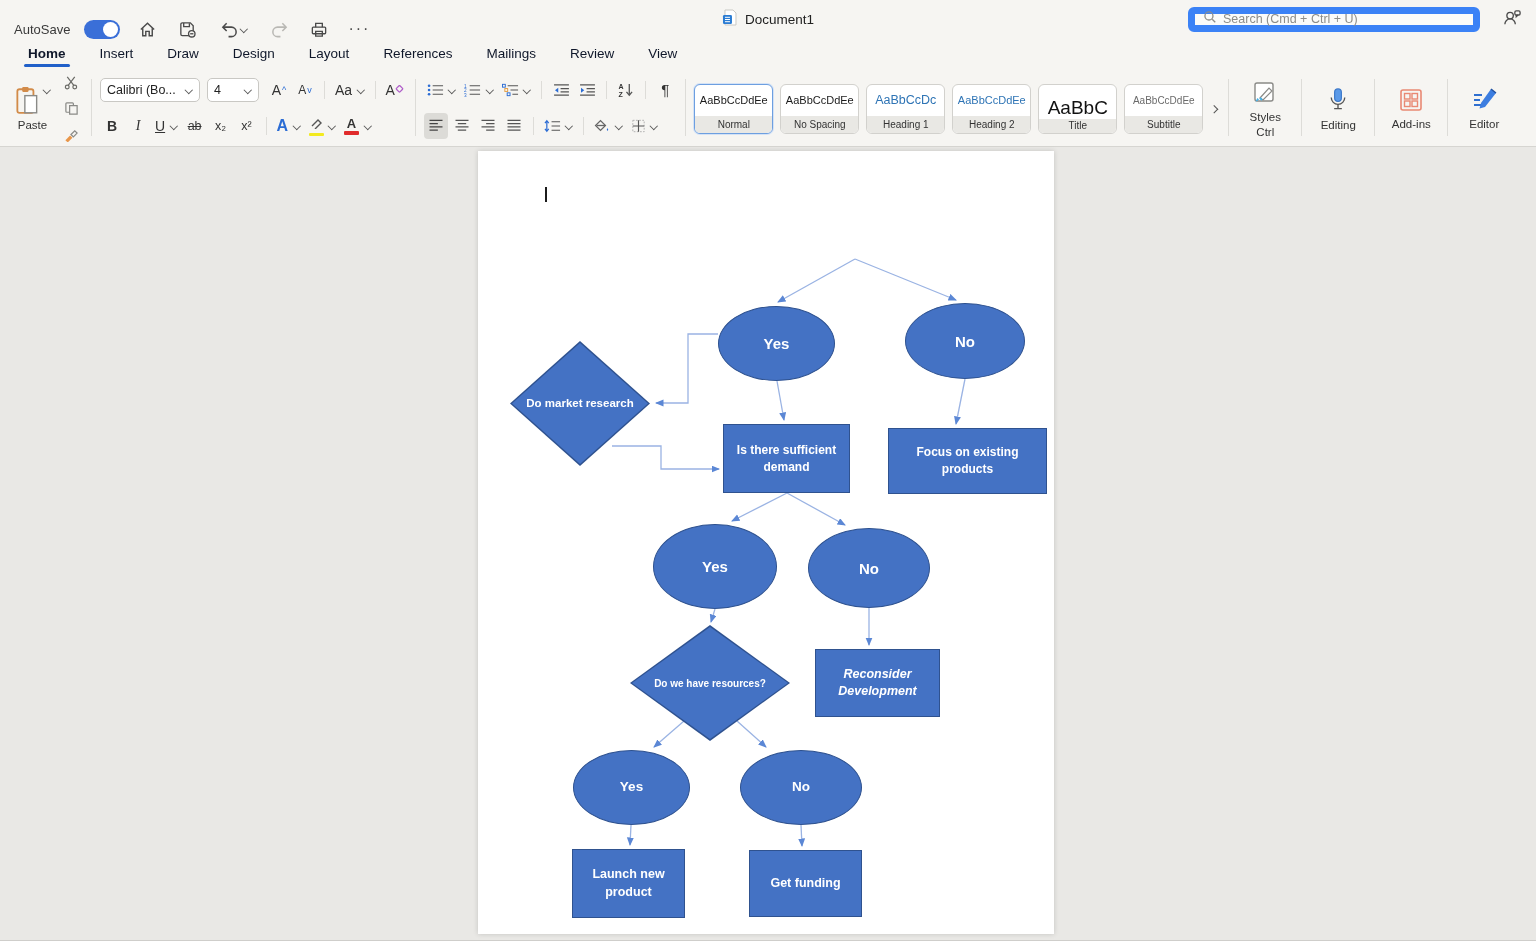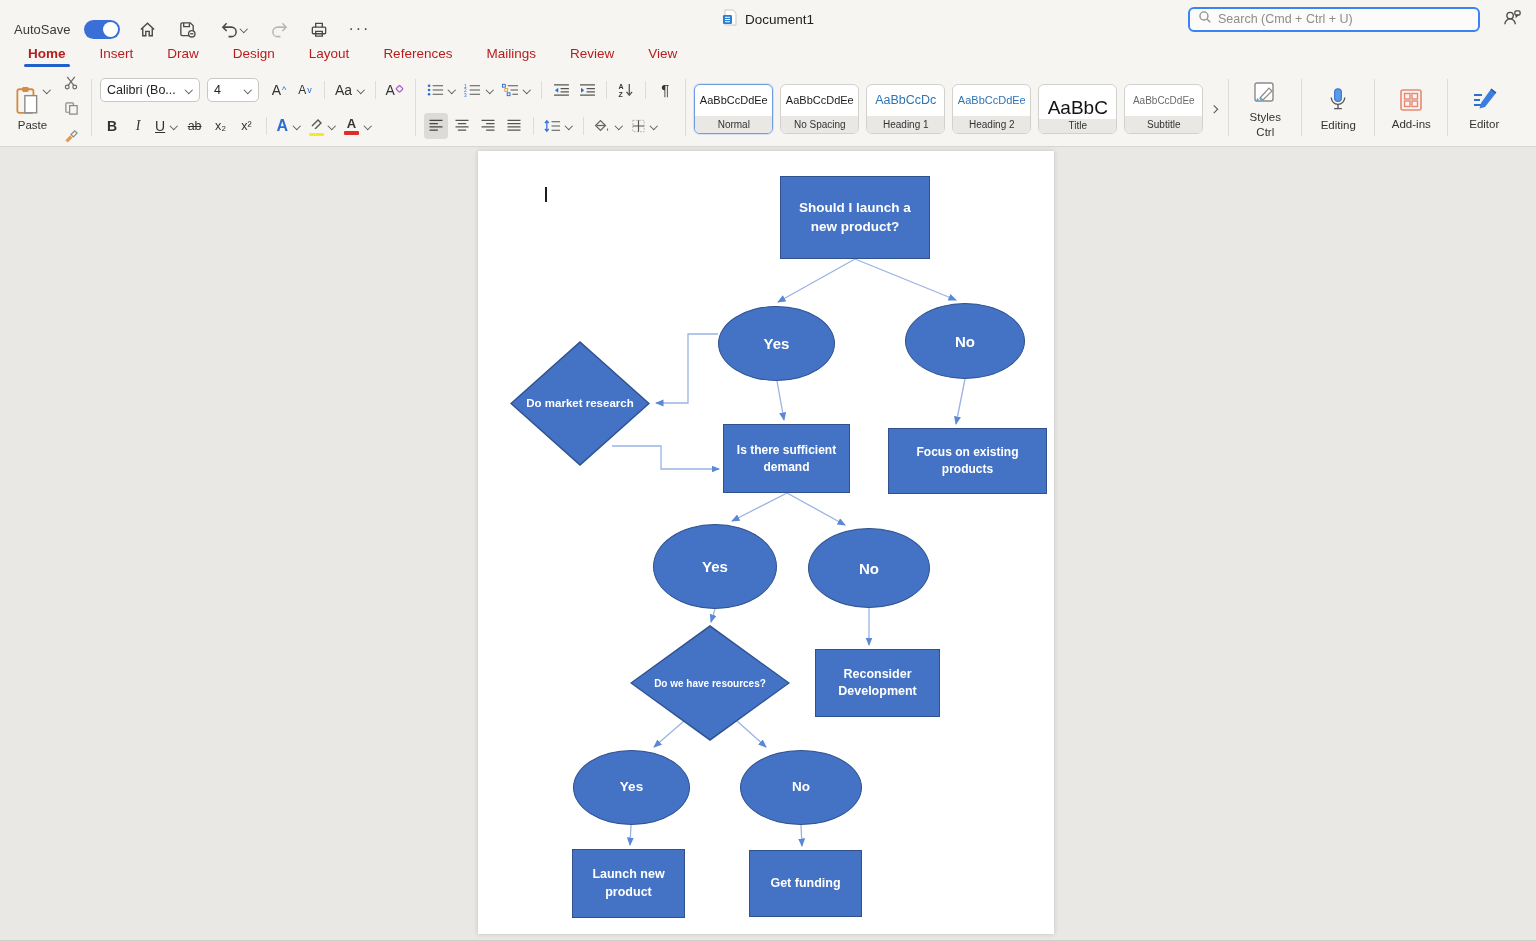--- a/index.html
+++ b/index.html
@@ -10,31 +10,31 @@
   .titlebar { height:38px; display:flex; align-items:center; padding:0 14px; position:relative; }
   .titlebar-left { display:flex; align-items:center; gap:14px;margin-top:20px; }
   .autosave-label { font-size:13px; color:#3a3a3a; }
   .toggle { width:36px; height:19px; border-radius:10px; background:#3a6fd8; position:relative; cursor:pointer; }
   .toggle .knob { position:absolute; right:2px; top:2px; width:15px; height:15px; border-radius:50%; background:#fff; }
   .tb-icon { width:26px; height:24px; display:flex; align-items:center; justify-content:center; }
   .tb-icon svg { display:block; }
   .dots { font-size:16px; letter-spacing:2px; color:#4a4a4a; line-height:10px; }
   .doc-title-wrap { position:absolute; left:50%; transform:translateX(-50%); display:flex; align-items:center; gap:7px; }
   .doc-title { font-size:13.5px; color:#222; }
-  .search-box { position:absolute; right:56px; width:292px; height:25px; border:2px solid #3b82f6; background:#fbfbf9;
+  .search-box { position:absolute; right:56px; width:292px; height:25px; border:7px solid #3b82f6; background:#fbfbf9;
     border-radius:6px; display:flex; align-items:center; padding:0 8px; gap:6px; }
   .search-box input { border:none; outline:none; background:transparent; font-size:12.5px; color:#444; width:100%;
     font-family:"Liberation Sans", sans-serif; }
   .search-box input::placeholder { color:#8d8d89; }
   .feedback { position:absolute; right:14px; }
 
   
   .tabrow { height:33px; display:flex; align-items:center; padding:0 14px; position:relative; }
   .tabs { display:flex; gap:30px; margin-left:12px; }
-  .tab { font-size:13.5px; color:#b91c1c; padding:6px 2px 8px; cursor:pointer; position:relative; }
+  .tab { font-size:13.5px; color:#0f172a; padding:6px 2px 8px; cursor:pointer; position:relative; }
   .tab.active { font-weight:bold; }
   .tab.active::after { content:""; position:absolute; left:-2px; right:-2px; bottom:2px; height:3px;
     border-radius:2px; background:#2160c9; }
   .tab-actions { position:absolute; right:14px; display:flex; gap:14px; align-items:center; }
   .pill-btn { height:27px; display:flex; align-items:center; gap:7px; padding:0 12px; border:1px solid #d2d1cd;
     border-radius:7px; background:#fff; font-size:13px; color:#222; cursor:pointer; }
   .pill-btn.share { background:#2463cf; border-color:#2463cf; color:#fff; }
 
   
   .ribbon { height:76px; display:flex; align-items:stretch; padding:4px 10px 6px; border-bottom:1px solid #d6d5d1; }
@@ -477,23 +477,20 @@
         <polyline points="309,342 254,370" fill="none" stroke="#9ab3e3" stroke-width="1.3" marker-end="url(#arrow)"></polyline>
         <polyline points="309,342 367,374" fill="none" stroke="#9ab3e3" stroke-width="1.3" marker-end="url(#arrow)"></polyline>
         <polyline points="237,458 233,471" fill="none" stroke="#9ab3e3" stroke-width="1.3" marker-end="url(#arrow)"></polyline>
         <polyline points="391,457 391,494" fill="none" stroke="#9ab3e3" stroke-width="1.3" marker-end="url(#arrow)"></polyline>
         <polyline points="206,570 176,596" fill="none" stroke="#9ab3e3" stroke-width="1.3" marker-end="url(#arrow)"></polyline>
         <polyline points="259,570 288,596" fill="none" stroke="#9ab3e3" stroke-width="1.3" marker-end="url(#arrow)"></polyline>
         <polyline points="153,674 152,694" fill="none" stroke="#9ab3e3" stroke-width="1.3" marker-end="url(#arrow)"></polyline>
         <polyline points="323,674 324,695" fill="none" stroke="#9ab3e3" stroke-width="1.3" marker-end="url(#arrow)"></polyline>
       </svg>
     <div id="flowchart-layer" style="position:absolute; inset:0;">
-        <div class="node rect" style="left: 302px; top: 25px; width: 150px; height: 83px;">
-          <span style="font-size: 13.5px;">Should I launch a new product?</span>
-        </div>
         <div class="node ellipse" style="left: 240px; top: 155px; width: 117px; height: 75px;">
           <span style="font-size: 15px;">Yes</span>
         </div>
         <div class="node ellipse" style="left: 427px; top: 152px; width: 120px; height: 76px;">
           <span style="font-size: 15px;">No</span>
         </div>
         <div class="node rect" style="left: 245px; top: 273px; width: 127px; height: 69px;">
           <span style="font-size: 12px;">Is there sufficient demand</span>
         </div>
         <div class="node diamond" style="left: 32px; top: 190px; width: 140px; height: 125px;">
@@ -509,21 +506,21 @@
         </div>
         <div class="node ellipse" style="left: 330px; top: 377px; width: 122px; height: 80px;">
           <span style="font-size: 15px;">No</span>
         </div>
         <div class="node diamond" style="left: 152px; top: 474px; width: 160px; height: 116px;">
           <div class="diamond-inner">
             <span style="font-size: 10px;">Do we have resources?</span>
           </div>
         </div>
         <div class="node rect" style="left: 337px; top: 498px; width: 125px; height: 68px;">
-          <span style="font-size: 12.5px;">Reconsider Development</span>
+          <span style="font-size: 12.5px; font-style: italic;">Reconsider Development</span>
         </div>
         <div class="node ellipse" style="left: 95px; top: 599px; width: 117px; height: 75px;">
           <span style="font-size: 13.5px;">Yes</span>
         </div>
         <div class="node ellipse" style="left: 262px; top: 599px; width: 122px; height: 75px;">
           <span style="font-size: 13.5px;">No</span>
         </div>
         <div class="node rect" style="left: 271px; top: 699px; width: 113px; height: 67px;">
           <span style="font-size: 12.5px;">Get funding</span>
         </div>

